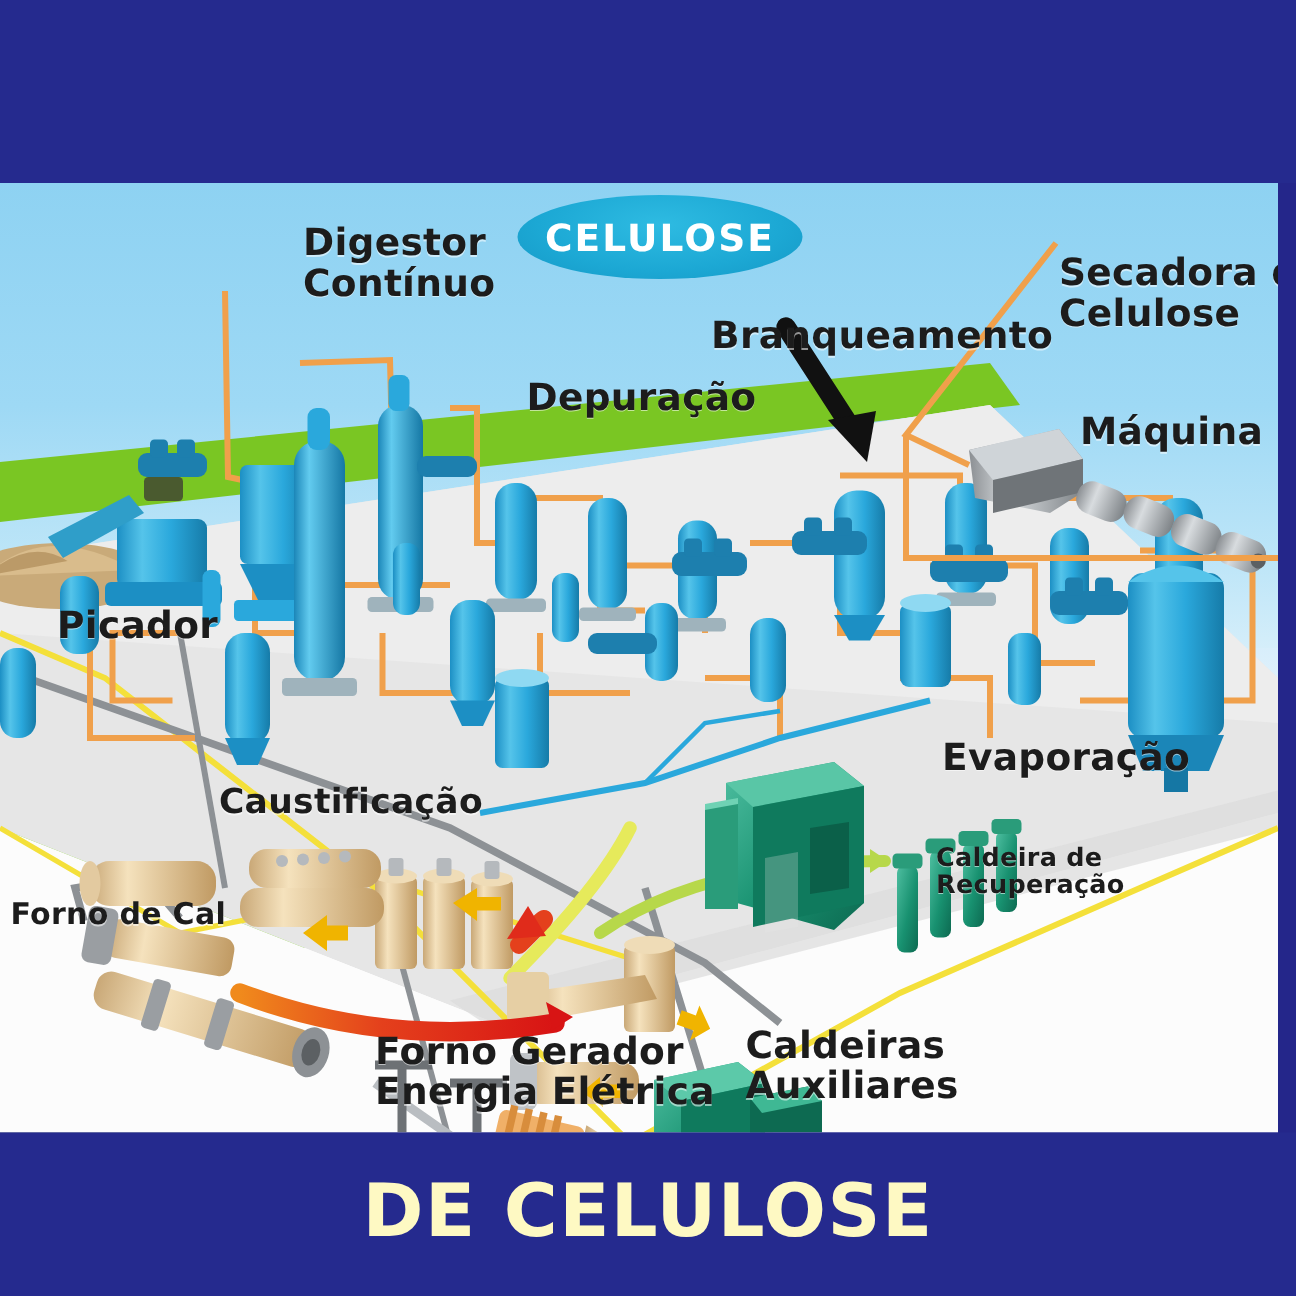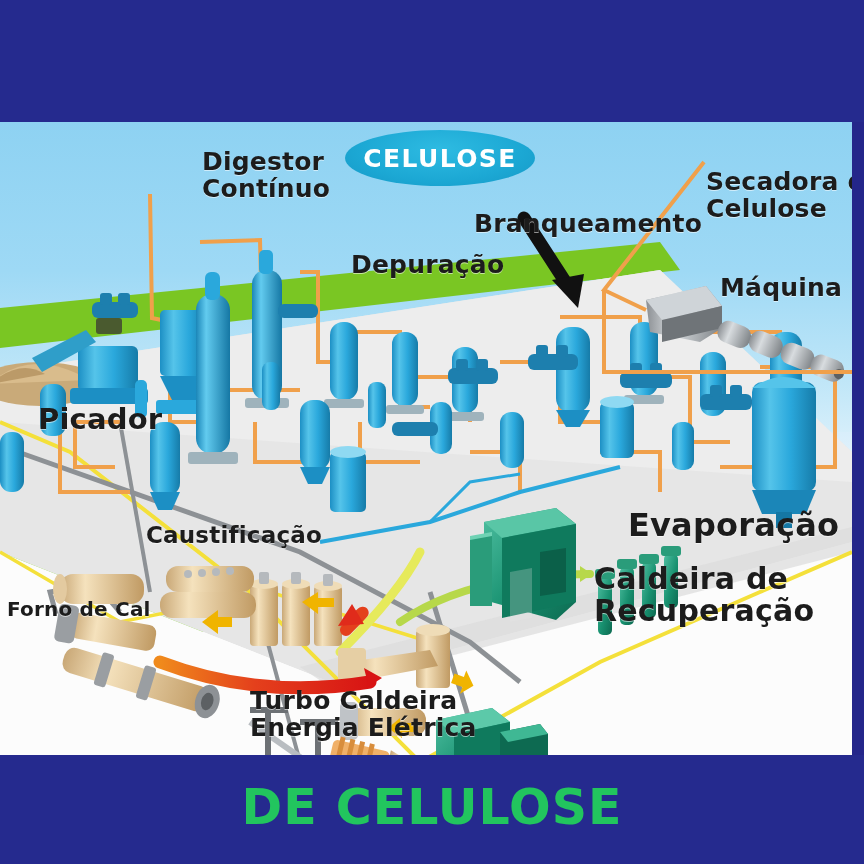--- a/index.html
+++ b/index.html
@@ -28,21 +28,21 @@
   .lbl.l2{line-height:1.06;}
 
   
   #celulose-badge{position:absolute;left:345px;top:8px;width:190px;height:56px;border-radius:50%;
      background:radial-gradient(ellipse at 50% 35%, #2ebbe2 0%, #1ca8d4 60%, #1598c6 100%);
      display:flex;align-items:center;justify-content:center;}
   #celulose-badge span{color:#fff;font-weight:bold;font-size:25px;letter-spacing:1.4px;
      font-family:"DejaVu Sans","Liberation Sans",sans-serif;}
 
   
-  #main-title{position:absolute;left:0;top:779px;width:864px;text-align:center;color:#22c55e;
+  #main-title{position:absolute;left:0;top:779px;width:864px;text-align:center;color:#fef9c3;
      font-weight:bold;font-size:49px;letter-spacing:1px;
      font-family:"DejaVu Sans","Liberation Sans",sans-serif;}
 
   svg{display:block;}
   .noevt{pointer-events:none;}
 </style>
 </head>
 <body>
 
 <div id="root">
@@ -455,36 +455,40 @@
 
     <div class="lbl" style="left:474px;top:87px;font-size:25px;">Branqueamento</div>
 
     <div class="lbl l2" style="left:706px;top:47px;font-size:25px;">
       <div>Secadora de</div>
       <div>Celulose</div>
     </div>
 
     <div class="lbl" style="left:720px;top:151px;font-size:25px;">Máquina de</div>
 
-    <div class="lbl" style="left:38px;top:280px;font-size:29px;">Picador</div>
+    <div class="lbl" style="left:38px;top:280px;font-size:25px;">Picador</div>
 
     <div class="lbl" style="left:146px;top:400px;font-size:23px;">Caustificação</div>
 
     <div class="lbl" style="left:7px;top:475px;font-size:20px;">Forno de Cal</div>
 
-    <div class="lbl" style="left:628px;top:384px;font-size:32px;">Evaporação</div>
-
-    <div class="lbl l2" style="left:594px;top:441px;font-size:30px;">
+    <div class="lbl" style="left:628px;top:368px;font-size:25px;">Evaporação</div>
+
+    <div class="lbl l2" style="left:624px;top:441px;font-size:17px;">
       <div>Caldeira de</div>
       <div>Recuperação</div>
     </div>
 
+    <div class="lbl l2" style="left:497px;top:562px;font-size:25px;">
+      <div>Caldeiras</div>
+      <div>Auxiliares</div>
+    </div>
 
     <div class="lbl l2" style="left:250px;top:566px;font-size:25px;">
-      <div>Turbo Caldeira</div>
+      <div>Forno Gerador</div>
       <div>Energia Elétrica</div>
     </div>
 
   </div>
 
   <div class="band" id="band-bottom"></div>
   <div id="main-title">DE CELULOSE</div>
 
 </div>
 

